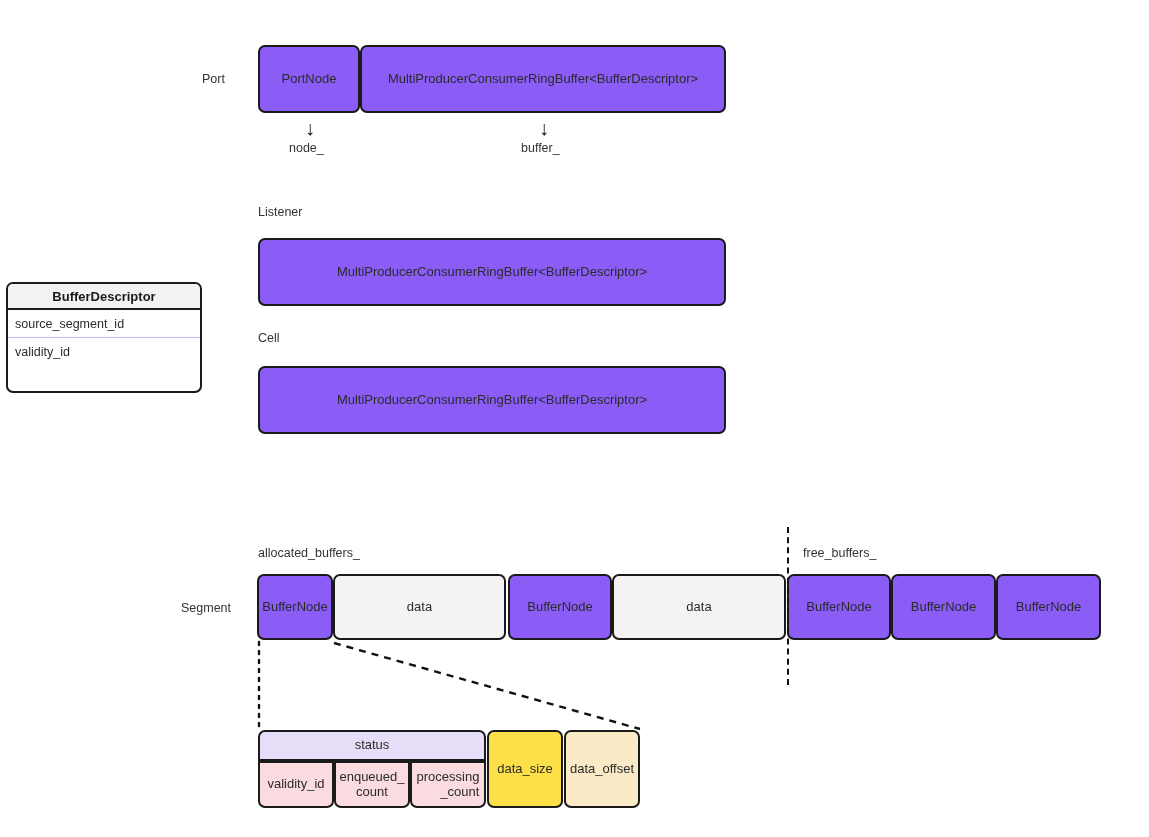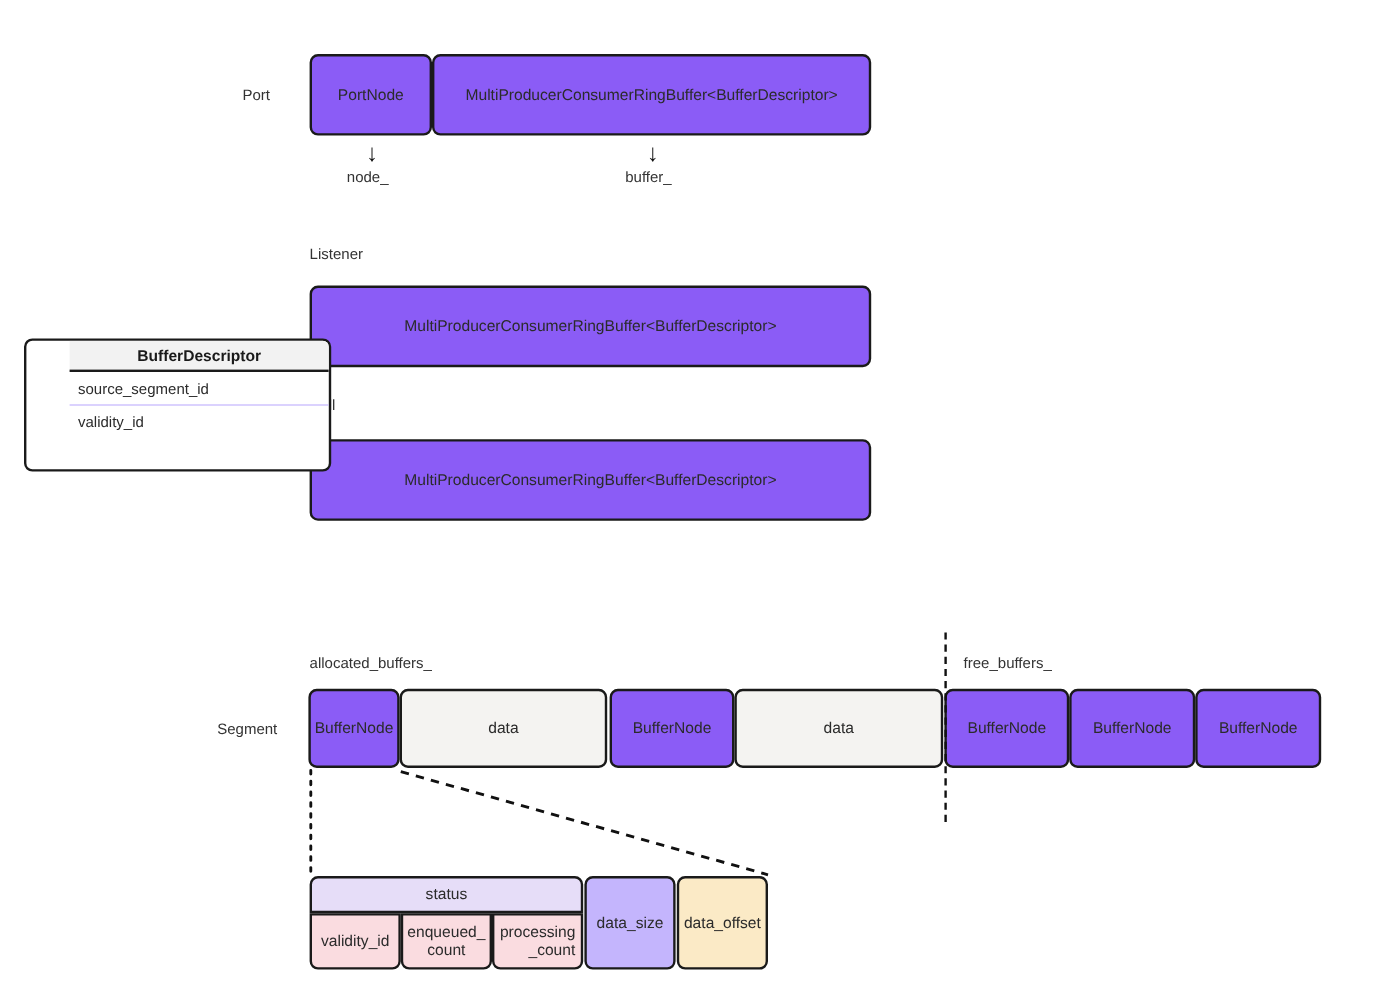--- a/index.html
+++ b/index.html
@@ -34,21 +34,21 @@
     text-align: center;
     font-size: 13px;
     color: #2b2b2b;
     line-height: 1.15;
     white-space: pre-line;
   }
   .fill-blue   { background: #8b5cf6; }
   .fill-gray   { background: #f4f3f1; }
   .fill-purple { background: #e6ddf8; }
   .fill-pink   { background: #fadce0; }
-  .fill-green  { background: #c4b5fd; }
+  .fill-green  { background: #fde047; }
   .fill-yellow { background: #fbeac6; }
 
   
   .label {
     position: absolute;
     font-size: 12.5px;
     color: #333333;
     white-space: nowrap;
   }
 
@@ -126,21 +126,21 @@
   <div class="label" style="left:521px; top:141px;">buffer_</div>
 
   <div class="label" style="left:258px; top:205px;">Listener</div>
 
   <div class="box fill-blue" style="left:258px; top:238px; width:468px; height:68px;">MultiProducerConsumerRingBuffer&lt;BufferDescriptor&gt;</div>
 
   <div class="label" style="left:258px; top:331px;">Cell</div>
 
   <div class="box fill-blue" style="left:258px; top:366px; width:468px; height:68px;">MultiProducerConsumerRingBuffer&lt;BufferDescriptor&gt;</div>
 
-  <div class="table" style="left:20px; top:282px; width:256px; height:111px;padding-left:36px;">
+  <div class="table" style="left:6px; top:282px; width:196px; height:111px;">
     <div class="table-header">BufferDescriptor</div>
     <div class="table-row">source_segment_id</div>
     <div class="table-row">validity_id</div>
   </div>
 
   <div class="label" style="left:168px; top:601px;margin-left:13px;">Segment</div>
 
   <div class="label" style="left:258px; top:546px;">allocated_buffers_</div>
 
   <div class="label" style="left:803px; top:546px;">free_buffers_</div>

